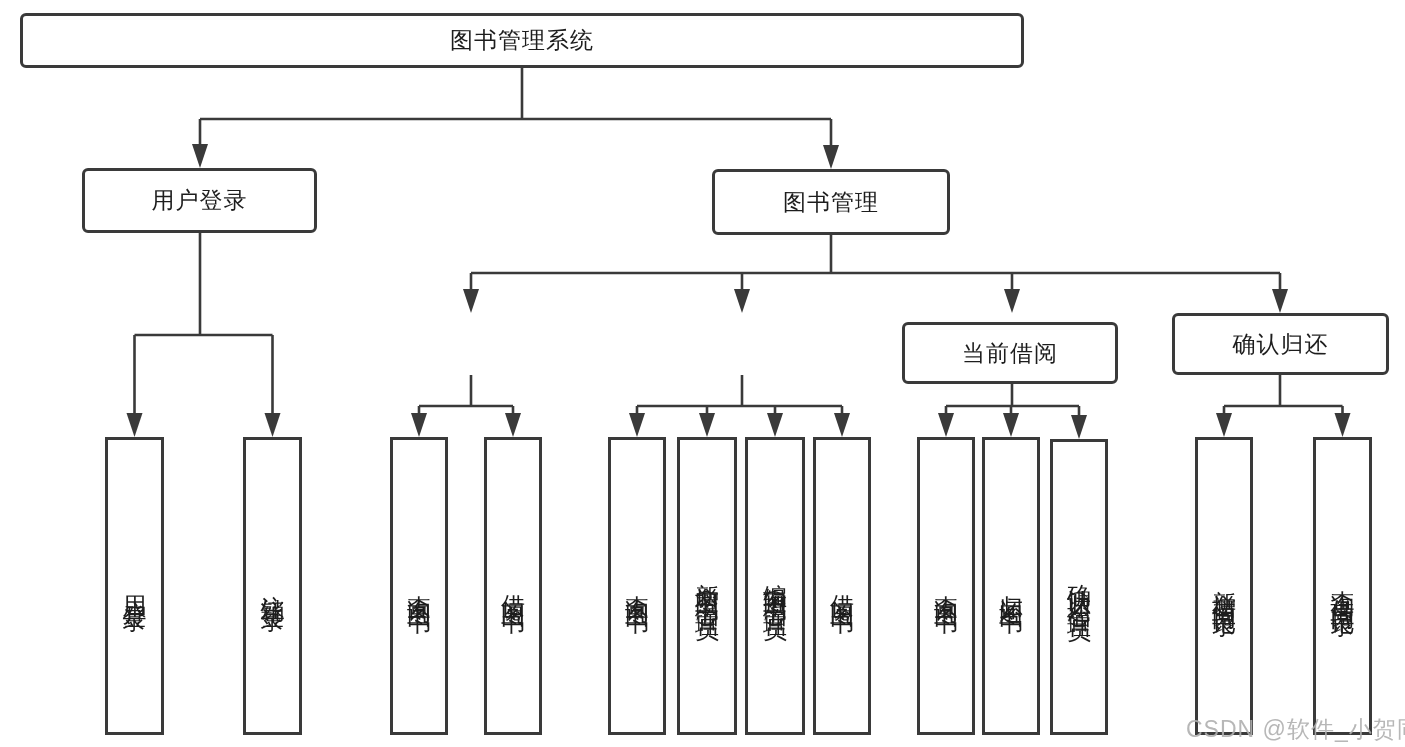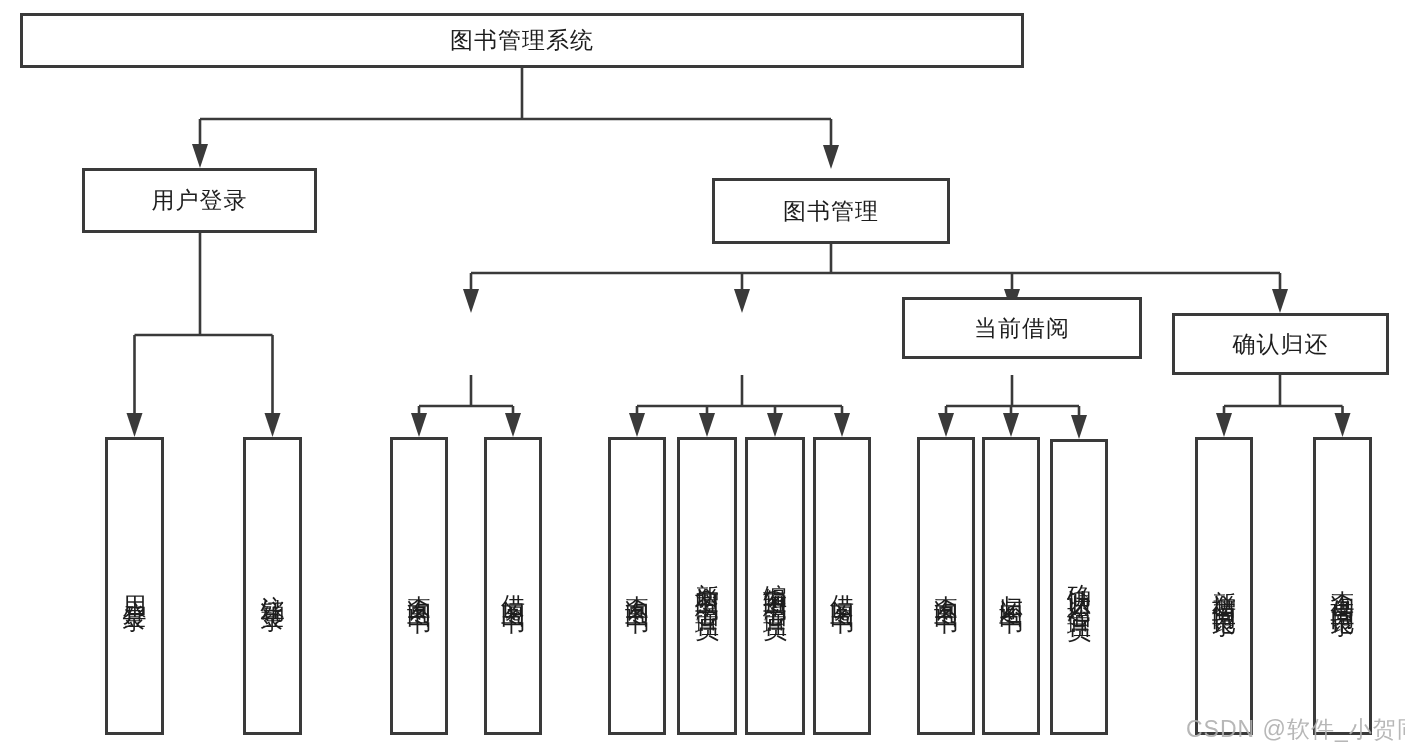--- a/index.html
+++ b/index.html
@@ -23,21 +23,21 @@
     position:absolute;
     box-sizing:border-box;
     border:3px solid var(--line);
     background:#ffffff;
     display:flex;
     align-items:center;
     justify-content:center;
     color:var(--text);
     text-align:center;
   }
-  .node.h{font-size:23px;letter-spacing:1px;}
+  .node.h{font-size:23px;letter-spacing:1px;border-radius:6px;}
   .node.v{
     writing-mode:vertical-rl;
     text-orientation:mixed;
     font-size:24px;
     letter-spacing:5px;
     line-height:1;
     padding:4px 0;
   }
   .watermark{
     position:absolute;
@@ -84,23 +84,23 @@
       <path class="arrow" d="M1003,413 L1019,413 L1011,437 Z"></path>
       <path class="arrow" d="M1071,415 L1087,415 L1079,439 Z"></path>
       <path class="arrow" d="M1216,413 L1232,413 L1224,437 Z"></path>
       <path class="arrow" d="M1334.5,413 L1350.5,413 L1342.5,437 Z"></path>
     </g>
   </svg>
 
   <div class="node h" style="left:20px;top:13px;width:1004px;height:55px">图书管理系统</div>
 
   <div class="node h" style="left:82px;top:168px;width:235px;height:65px">用户登录</div>
-  <div class="node h" style="left:712px;top:178px;width:238px;height:66px">图书管理</div>
+  <div class="node h" style="left:712px;top:169px;width:238px;height:66px">图书管理</div>
 
-  <div class="node h" style="left:902px;top:297px;width:240px;height:62px">当前借阅</div>
+  <div class="node h" style="left:902px;top:322px;width:216px;height:62px">当前借阅</div>
   <div class="node h" style="left:1172px;top:313px;width:217px;height:62px">确认归还</div>
 
   <div class="node v" style="left:105px;top:437px;width:59px;height:298px">用户登录</div>
   <div class="node v" style="left:243px;top:437px;width:59px;height:298px">注销登录</div>
 
   <div class="node v" style="left:390px;top:437px;width:58px;height:298px">查询图书</div>
   <div class="node v" style="left:484px;top:437px;width:58px;height:298px">借阅图书</div>
 
   <div class="node v" style="left:608px;top:437px;width:58px;height:298px">查询图书</div>
   <div class="node v" style="left:677px;top:437px;width:60px;height:298px">新增图书（管理员）</div>

